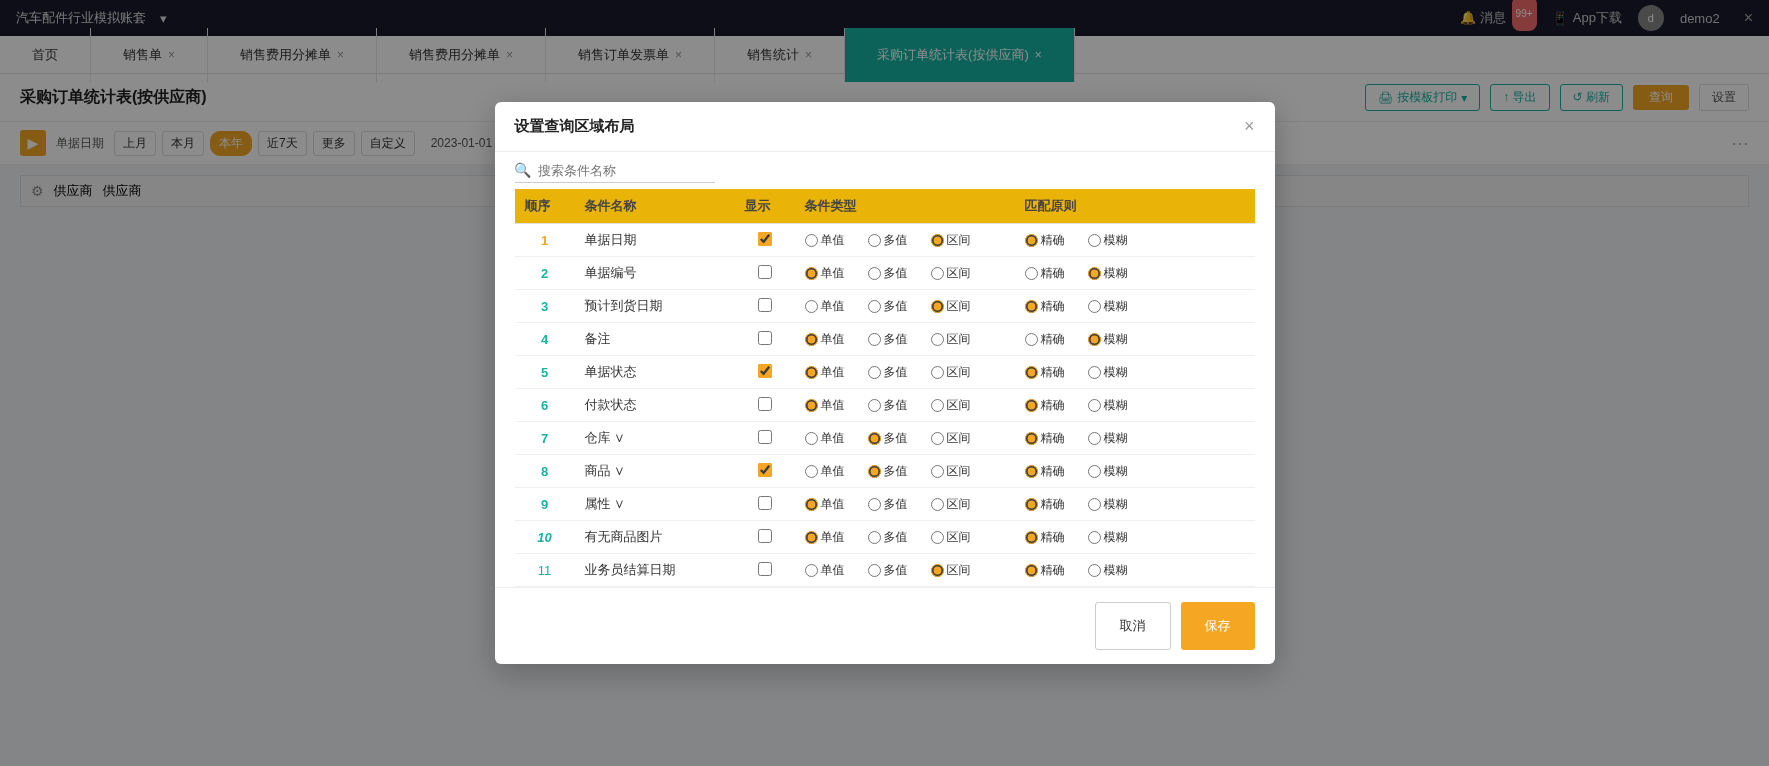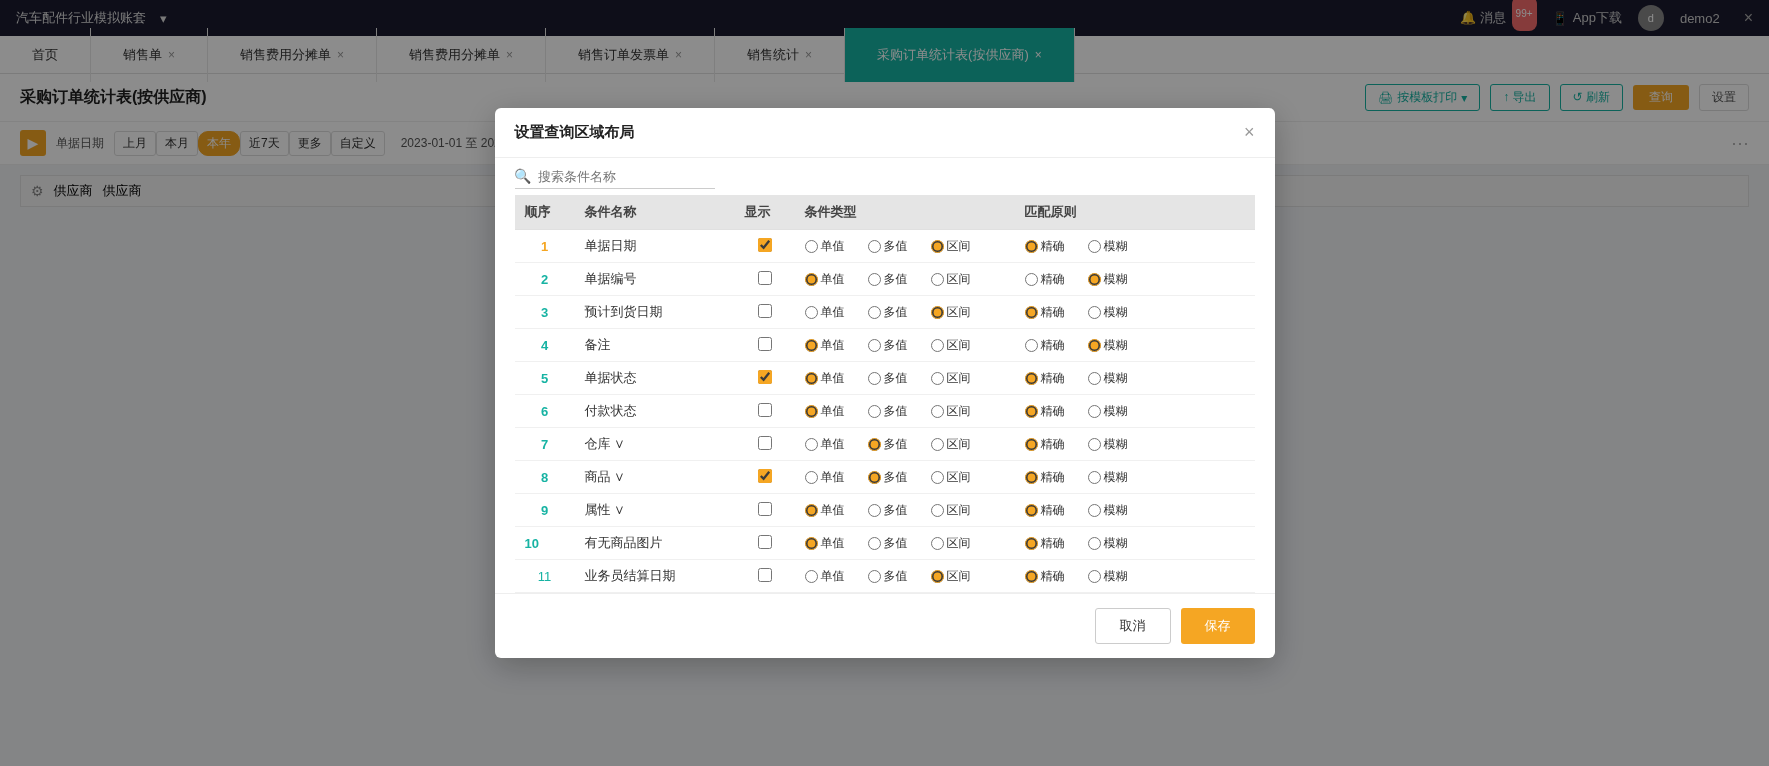--- a/index.html
+++ b/index.html
@@ -74,21 +74,21 @@
       background: #fff;
       padding: 8px 20px;
       display: flex;
       align-items: center;
       gap: 10px;
       flex-wrap: wrap;
       border-bottom: 1px solid #eee;
     }
     .filter-toggle { width: 26px; height: 26px; background: #f5a623; color: #fff; border: none; border-radius: 3px; cursor: pointer; font-size: 14px; display: flex; align-items: center; justify-content: center; }
     .filter-label { font-size: 12px; color: #555; }
-    .date-filter-btns { display: flex; align-items: center; gap: 0; }
+    .date-filter-btns { display: flex; align-items: center; gap: 6px; }
     .date-btn { border: 1px solid #ddd; background: #fff; padding: 3px 8px; border-radius: 3px; cursor: pointer; font-size: 12px; color: #333; }
     .date-btn.active { background: #f5a623; color: #fff; border-color: #f5a623; border-radius: 10px; }
     .date-range { font-size: 12px; color: #555; margin-left: 6px; }
 
     
     .content-area {
       padding: 10px 20px;
       position: relative;
     }
     .table-header-row {
@@ -177,21 +177,21 @@
     .field-table {
       flex: 1;
       overflow-y: auto;
       padding: 0 20px;
     }
     .field-table table {
       width: 100%;
       border-collapse: collapse;
     }
     .field-table thead tr {
-      background: #e5e5e5;
+      background: #eab308;
     }
     .field-table th {
       padding: 8px 10px;
       text-align: left;
       font-size: 13px;
       color: #444;
       font-weight: 600;
       border-bottom: 1px solid #e0e0e0;
     }
     .field-table td {
@@ -213,21 +213,21 @@
     .field-table::-webkit-scrollbar-thumb { background: #ccc; border-radius: 3px; }
 
     
     .modal-footer {
       padding: 14px 20px;
       display: flex;
       justify-content: flex-end;
       gap: 10px;
       border-top: 1px solid #eee;
     }
-    .btn-cancel { padding: 8px 24px; border: 1px solid #ccc; background: #fff; color: #333; border-radius: 3px; cursor: pointer; font-size: 13px; }
+    .btn-cancel { padding: 14px 24px; border: 1px solid #ccc; background: #fff; color: #333; border-radius: 3px; cursor: pointer; font-size: 13px; }
     .btn-save { padding: 7px 24px; background: #f5a623; color: #fff; border: none; border-radius: 3px; cursor: pointer; font-size: 13px; }
 
     .gear-icon { font-size: 14px; color: #888; }
     .top-bar-app { display: flex; align-items: center; gap: 4px; }
   </style>
 </head>
 <body>
 
 <div class="top-bar">
   <div class="top-bar-left">
@@ -667,21 +667,21 @@
                     <span>精确</span>
                   </label>
                   <label class="radio-item">
                     <input type="radio" name="match_8" style="">
                     <span>模糊</span>
                   </label>
                 </div>
               </td>
             </tr>
             <tr>
-              <td style=""><span style="color: rgb(23, 179, 163); font-weight: bold;">10</span></td>
+              <td style="text-align: center; font-style: italic;"><span style="color: rgb(23, 179, 163); font-weight: bold;">10</span></td>
               <td>有无商品图片</td>
               <td style="text-align: center;">
                 <div class="cb-item"><input type="checkbox" style=""></div>
               </td>
               <td>
                 <div class="radio-group">
                   <label class="radio-item">
                     <input type="radio" name="type_9" checked="" style="">
                     <span>单值</span>
                   </label>

